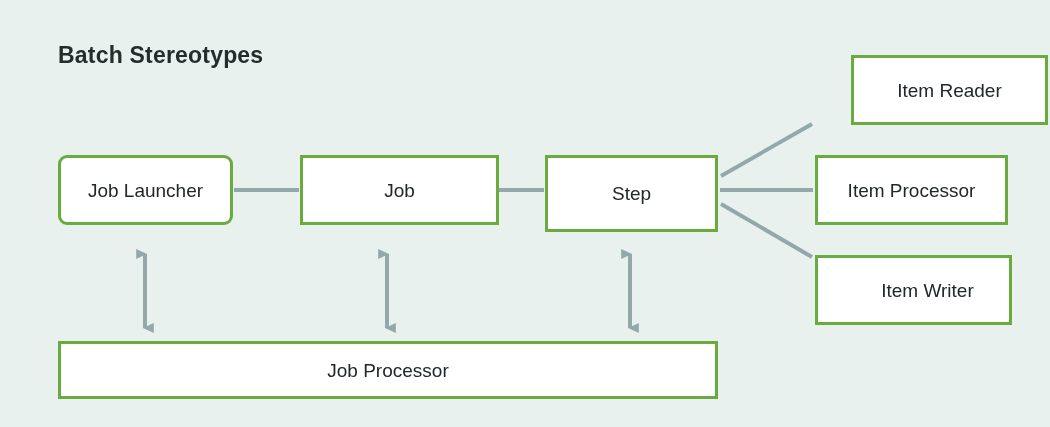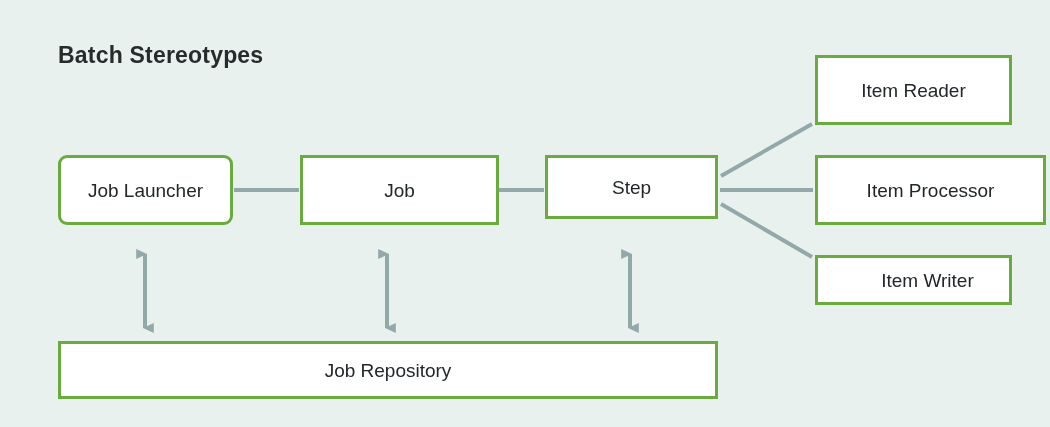--- a/index.html
+++ b/index.html
@@ -38,24 +38,24 @@
     z-index: 3;
   }
   .node-label {
     font-size: 19px;
     color: #22272a;
     line-height: 1;
     white-space: nowrap;
   }
   #node-job-launcher { left: 58px;  top: 155px; width: 175px; height: 70px; border-radius: 9px; }
   #node-job          { left: 300px; top: 155px; width: 199px; height: 70px; }
-  #node-step         { left: 545px; top: 155px; width: 173px; height: 64px; }
-  #node-item-reader    { left: 815px; top: 55px;  width: 197px; height: 70px; }
-  #node-item-processor { left: 815px; top: 155px; width: 231px; height: 70px; }
-  #node-item-writer    { left: 815px; top: 255px; width: 197px; height: 50px; padding-left: 28px; }
+  #node-step         { left: 545px; top: 155px; width: 173px; height: 77px; }
+  #node-item-reader    { left: 851px; top: 55px;  width: 197px; height: 70px; }
+  #node-item-processor { left: 815px; top: 155px; width: 193px; height: 70px; }
+  #node-item-writer    { left: 815px; top: 255px; width: 197px; height: 70px; padding-left: 28px; }
   #node-job-repository { left: 58px;  top: 341px; width: 660px; height: 58px; }
 
   #connector-layer {
     position: absolute;
     left: 0;
     top: 0;
     width: 1050px;
     height: 427px;
     z-index: 1;
   }
@@ -112,16 +112,16 @@
 
   <div class="node" id="node-item-processor">
     <span class="node-label">Item Processor</span>
   </div>
 
   <div class="node" id="node-item-writer">
     <span class="node-label">Item Writer</span>
   </div>
 
   <div class="node" id="node-job-repository">
-    <span class="node-label">Job Repository</span>
+    <span class="node-label">Job Processor</span>
   </div>
 
 </div>
 
 </body></html>

